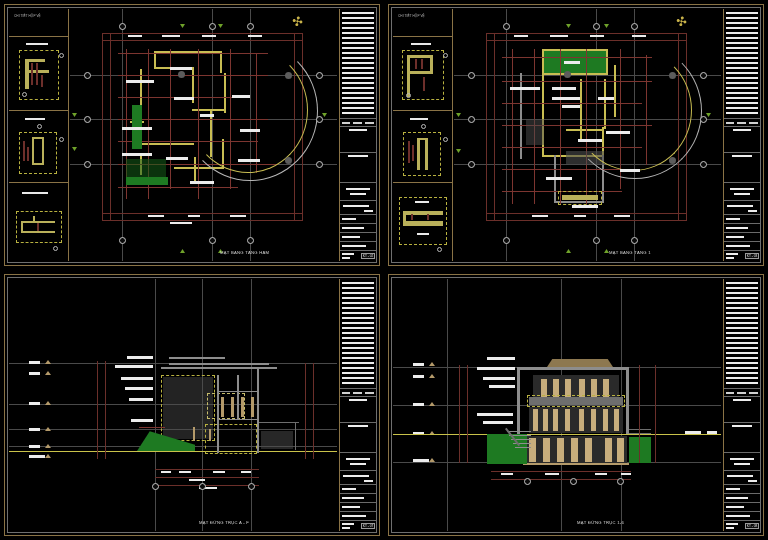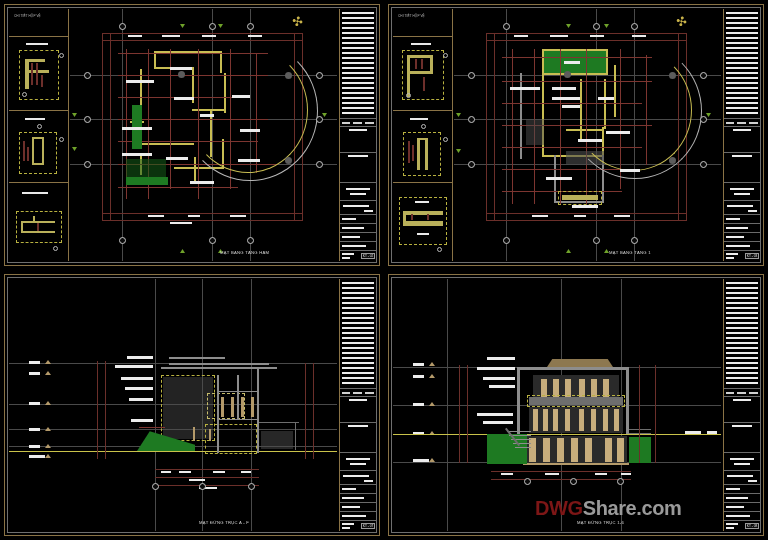--- a/index.html
+++ b/index.html
@@ -799,21 +799,20 @@
       <div class="dimline-h" style="left:98px;top:200px;width:140px;"></div>
       <div class="dimtext" style="left:108px;top:194px;width:12px;"></div>
       <div class="dimtext" style="left:152px;top:194px;width:14px;"></div>
       <div class="dimtext" style="left:202px;top:194px;width:12px;"></div>
       <div class="dimtext" style="left:228px;top:194px;width:10px;"></div>
 
       <div class="bubble" style="left:131px;top:199px;"></div>
       <div class="bubble" style="left:177px;top:199px;"></div>
       <div class="bubble" style="left:224px;top:199px;"></div>
 
-      <div class="watermark" style="left:142px;top:218px;"><span class="wm-dwg">DWG</span><span class="wm-rest">Share.com</span></div>
 
       <div class="plan-label" style="left:184px;bottom:6px;">MẶT ĐỨNG TRỤC 1-6</div>
     </div>
 
     <div class="tblock">
       <div class="tbrow" style="top:0;height:110px;">
         <div class="tbbar" style="left:2px;top:3px;width:32px;"></div>
         <div class="tbbar" style="left:2px;top:8px;width:32px;"></div>
         <div class="tbbar" style="left:2px;top:13px;width:32px;"></div>
         <div class="tbbar" style="left:2px;top:18px;width:32px;"></div>

